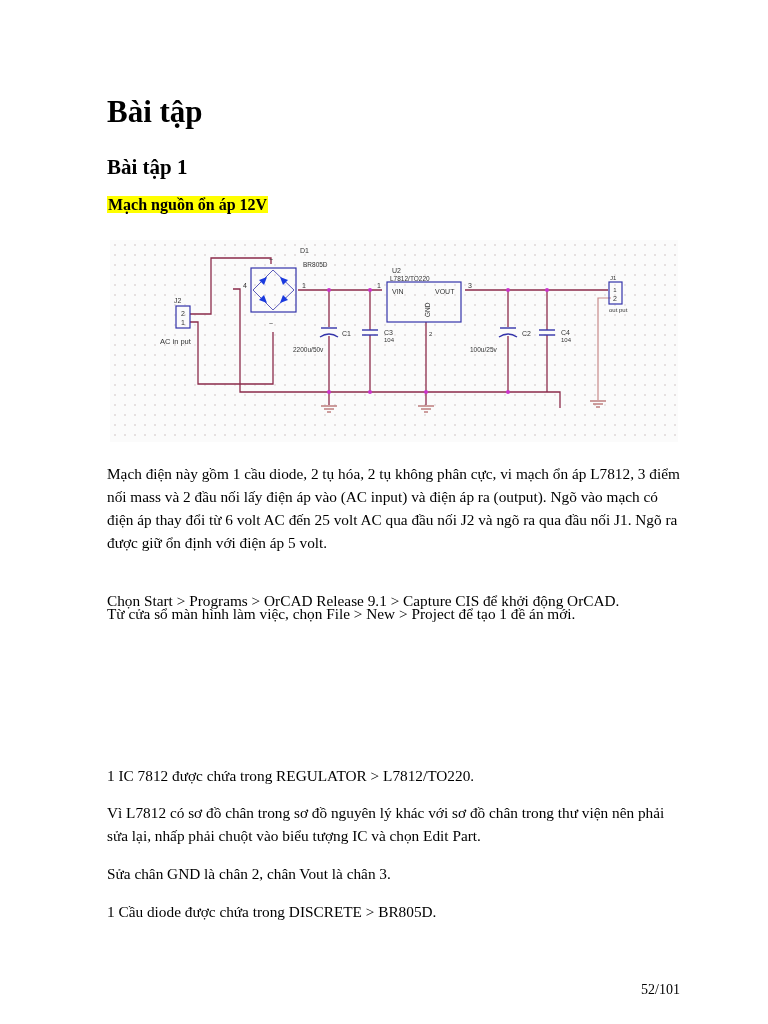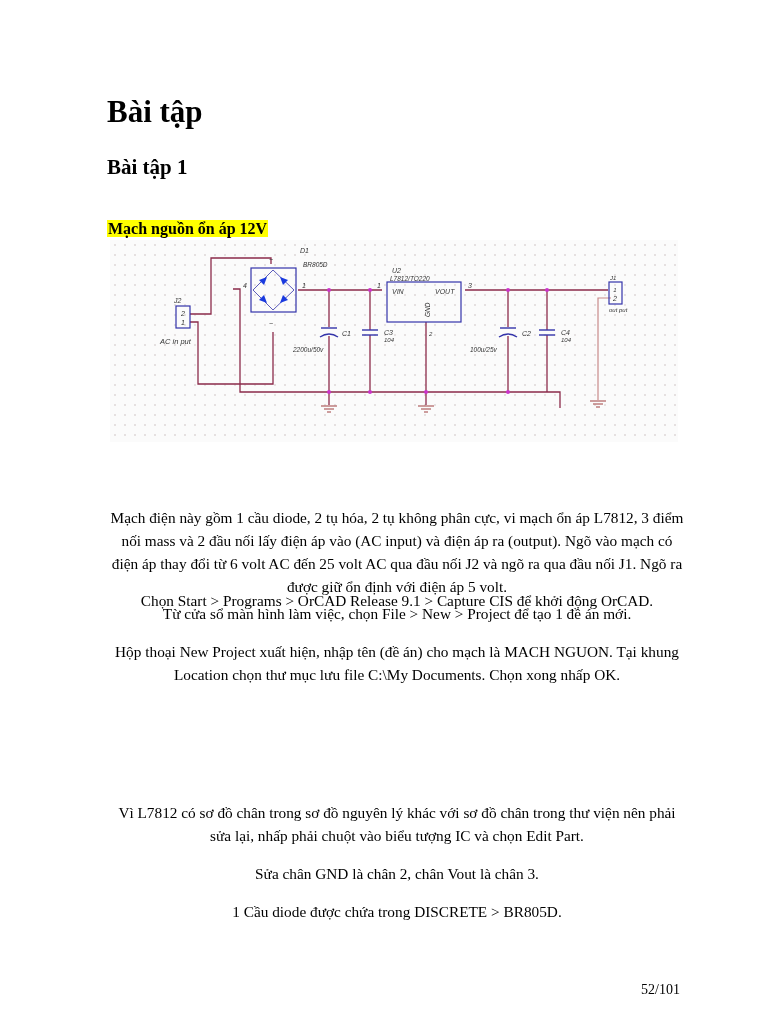--- a/index.html
+++ b/index.html
@@ -13,21 +13,20 @@
       position: relative;
       overflow: hidden;
       font-family: "Liberation Serif", "DejaVu Serif", serif;
       color: #000000;
     }
     .page {
       position: absolute;
       left: 0; top: 0;
       width: 768px;
       height: 1024px;
-      text-align: center;
     }
     .h1 {
       position: absolute;
       left: 107px;
       top: 92px;
       font-size: 31px;
       font-weight: bold;
       margin: 0;
       line-height: 40px;
     }
@@ -36,40 +35,39 @@
       left: 107px;
       top: 153px;
       font-size: 21px;
       font-weight: bold;
       margin: 0;
       line-height: 28px;
     }
     .h3 {
       position: absolute;
       left: 107px;
-      top: 218px;
+      top: 194px;
       font-size: 16px;
       font-weight: bold;
       margin: 0;
       line-height: 22px;
     }
     .h3 span {
       background: #ffff00;
       padding: 0 1px;
     }
     .schematic {
       position: absolute;
       left: 110px;
       top: 240px;
       width: 568px;
       height: 202px;
       background-color: #fbfbfb;
       background-image: radial-gradient(#e3dede 0.7px, transparent 0.8px);
       background-size: 10px 10px;
-      font-style: italic;
     }
     .schematic svg {
       position: absolute;
       left: 0; top: 0;
     }
     .para {
       position: absolute;
       left: 107px;
       width: 580px;
       font-size: 15.3px;
@@ -209,22 +207,22 @@
       <text x="319" y="96" font-size="6" fill="#333">2</text>
 
       <rect x="499" y="42" width="13" height="22" fill="none" stroke="#3333aa" stroke-width="1.2"></rect>
       <text x="505" y="52" font-size="6" text-anchor="middle" fill="#333">1</text>
       <text x="505" y="61" font-size="7" text-anchor="middle" fill="#333">2</text>
       <text x="500" y="40" font-size="6" fill="#333">J1</text>
       <text x="499" y="72" font-size="6" fill="#333">out put</text>
     </svg>
   </div>
 
-  <p class="para" style="top:462px;margin-top:44px;">Mạch điện này gồm 1 cầu diode, 2 tụ hóa, 2 tụ không phân cực, vi mạch ổn áp L7812, 3 điểm nối mass và 2 đầu nối lấy điện áp vào (AC input) và điện áp ra (output). Ngõ vào mạch có điện áp thay đổi từ 6 volt AC đến 25 volt AC qua đầu nối J2 và ngõ ra qua đầu nối J1. Ngõ ra được giữ ổn định với điện áp 5 volt.</p>
+  <p class="para" style="top:462px;">Mạch điện này gồm 1 cầu diode, 2 tụ hóa, 2 tụ không phân cực, vi mạch ổn áp L7812, 3 điểm nối mass và 2 đầu nối lấy điện áp vào (AC input) và điện áp ra (output). Ngõ vào mạch có điện áp thay đổi từ 6 volt AC đến 25 volt AC qua đầu nối J2 và ngõ ra qua đầu nối J1. Ngõ ra được giữ ổn định với điện áp 5 volt.</p>
   <p class="para" style="top:589px;">Chọn Start &gt; Programs &gt; OrCAD Release 9.1 &gt; Capture CIS để khởi động OrCAD.</p>
   <p class="para" style="top:602px;">Từ cửa sổ màn hình làm việc, chọn File &gt; New &gt; Project để tạo 1 đề án mới.</p>
-  <p class="para" style="top:640px;">Hộp thoại New Project xuất hiện, nhập tên (đề án) cho mạch là MACH NGUON. Tại khung Location chọn thư mục lưu file C:\My Documents. Chọn xong nhấp OK.</p>
+  <p class="para" style="top:764px;">1 IC 7812 được chứa trong REGULATOR &gt; L7812/TO220.</p>
   <p class="para" style="top:801px;">Vì L7812 có sơ đồ chân trong sơ đồ nguyên lý khác với sơ đồ chân trong thư viện nên phải sửa lại, nhấp phải chuột vào biểu tượng IC và chọn Edit Part.</p>
   <p class="para" style="top:862px;">Sửa chân GND là chân 2, chân Vout là chân 3.</p>
   <p class="para" style="top:900px;">1 Cầu diode được chứa trong DISCRETE &gt; BR805D.</p>
 
   <div class="page-number">52/101</div>
 </div>
 
 </body></html>

